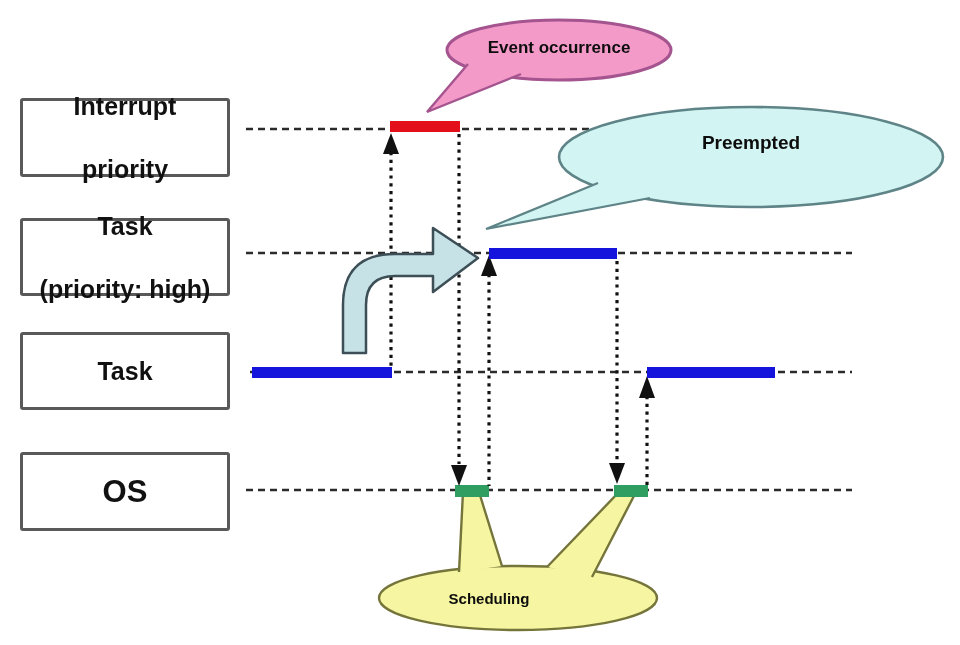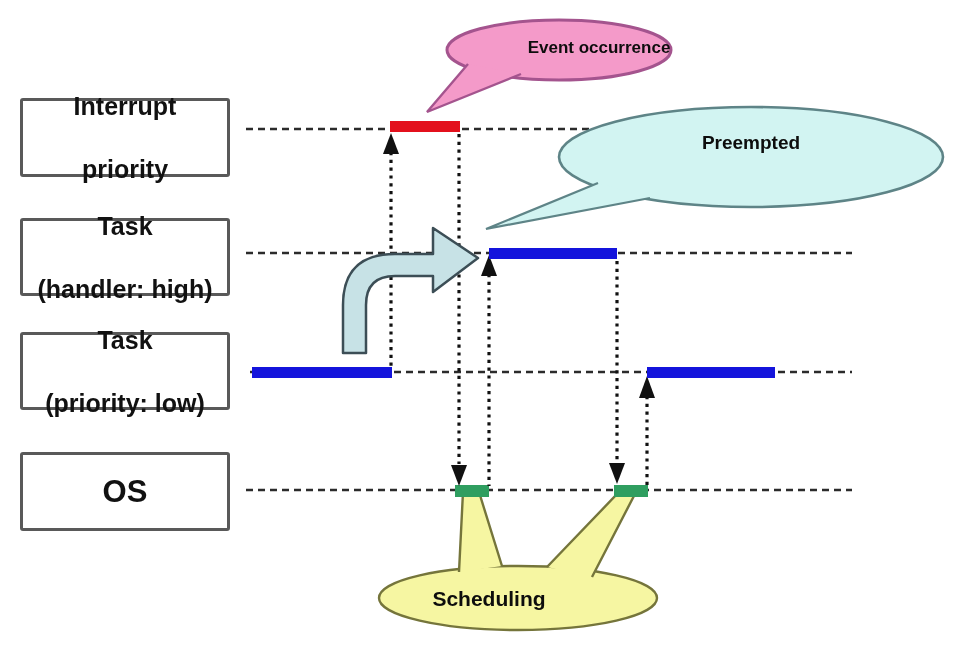--- a/index.html
+++ b/index.html
@@ -35,23 +35,23 @@
     display:flex;flex-direction:column;align-items:center;justify-content:center;
     text-align:center;font-weight:bold;color:#111;font-size:25px;line-height:30px;gap:33px;
   }
   #rowbox-interrupt{top:98px;height:79px;}
   #rowbox-task-high{top:218px;height:78px;}
   #rowbox-task-low{top:332px;height:78px;}
   #rowbox-os{top:452px;height:79px;font-size:31px;}
 
   
   .bubtext{position:absolute;text-align:center;font-weight:bold;color:#0d0d0d;}
-  #event-text{left:447px;top:37px;width:224px;font-size:17px;line-height:21px;padding-left:40px;}
+  #event-text{left:447px;top:37px;width:224px;font-size:17px;line-height:21px;}
   #preempt-text{left:560px;top:130px;width:382px;font-size:19px;line-height:25px;text-align:center;}
-  #sched-text{left:379px;top:587px;width:220px;font-size:21px;line-height:24px;}
+  #sched-text{left:379px;top:587px;width:220px;font-size:15px;line-height:24px;}
 </style>
 </head>
 <body>
 
 <div id="stage">
 
   <svg id="diagram-svg" viewBox="0 0 960 645">
 
     <line class="hline" x1="246" y1="129" x2="852" y2="129"></line>
     <line class="hline" x1="246" y1="253" x2="852" y2="253"></line>
@@ -99,25 +99,24 @@
     <ellipse class="bub-preempt" cx="751" cy="157" rx="192" ry="50"></ellipse>
     <path class="bub-preempt" style="stroke-width:2.2" d="M598,183 L486,229 L650,198"></path>
   </svg>
 
   <div class="rowbox" id="rowbox-interrupt">
     <span>Interrupt</span>
     <span>priority</span>
   </div>
   <div class="rowbox" id="rowbox-task-high">
     <span>Task</span>
-    <span>(handler: high)</span>
+    <span>(priority: high)</span>
   </div>
   <div class="rowbox" id="rowbox-task-low">
     <span>Task</span>
-    <span>(priority: low)</span>
   </div>
   <div class="rowbox" id="rowbox-os">
     <span>OS</span>
   </div>
 
   <div class="bubtext" id="event-text">Event occurrence</div>
   <div class="bubtext" id="preempt-text">
     <div>Preempted</div>
   </div>
   <div class="bubtext" id="sched-text">Scheduling</div>

